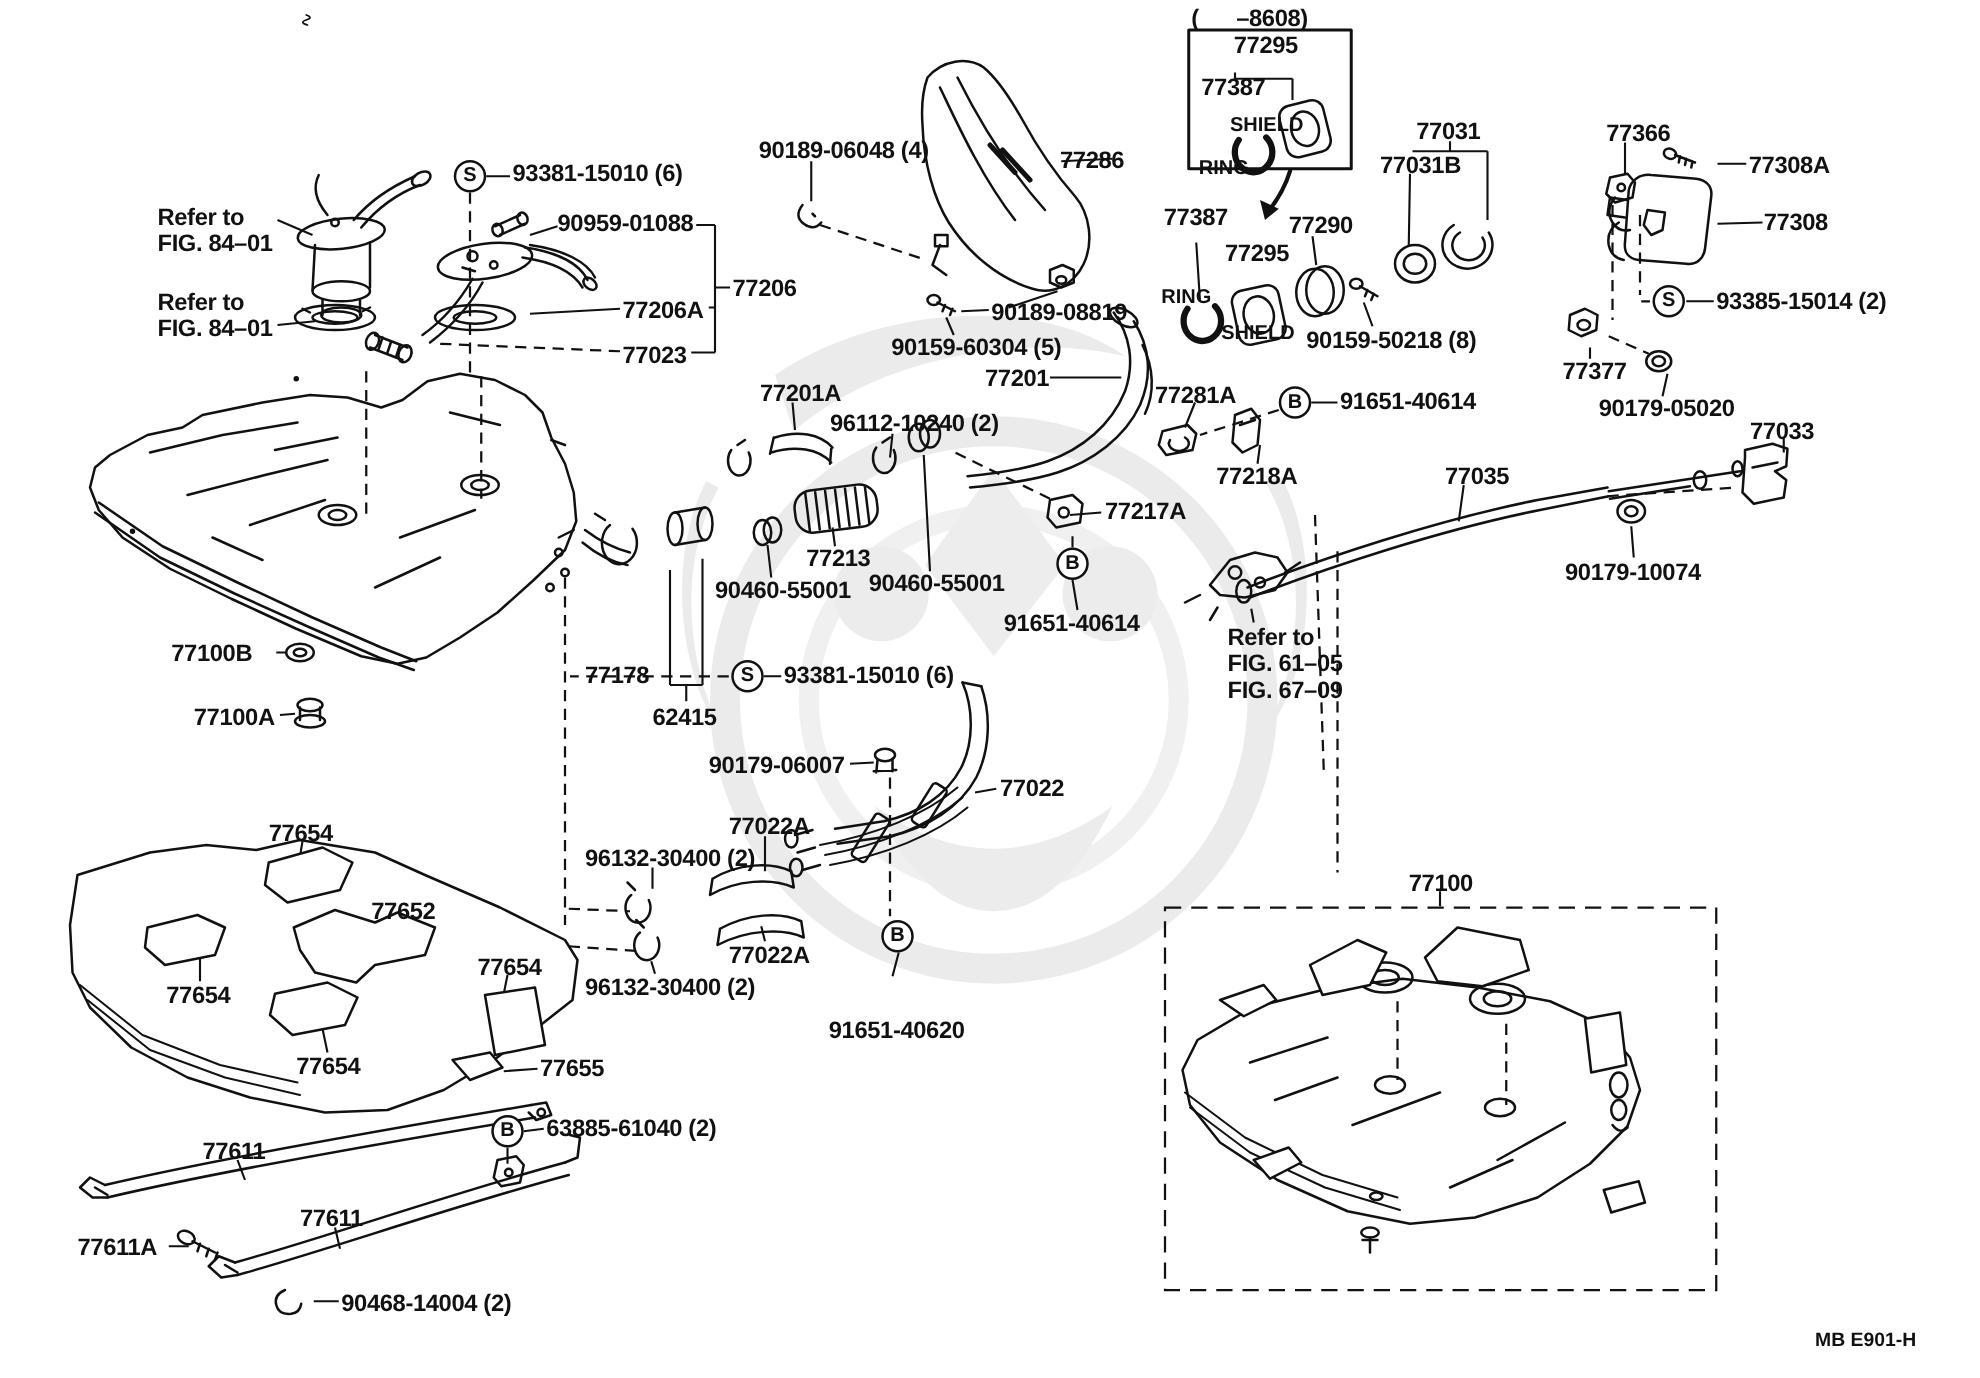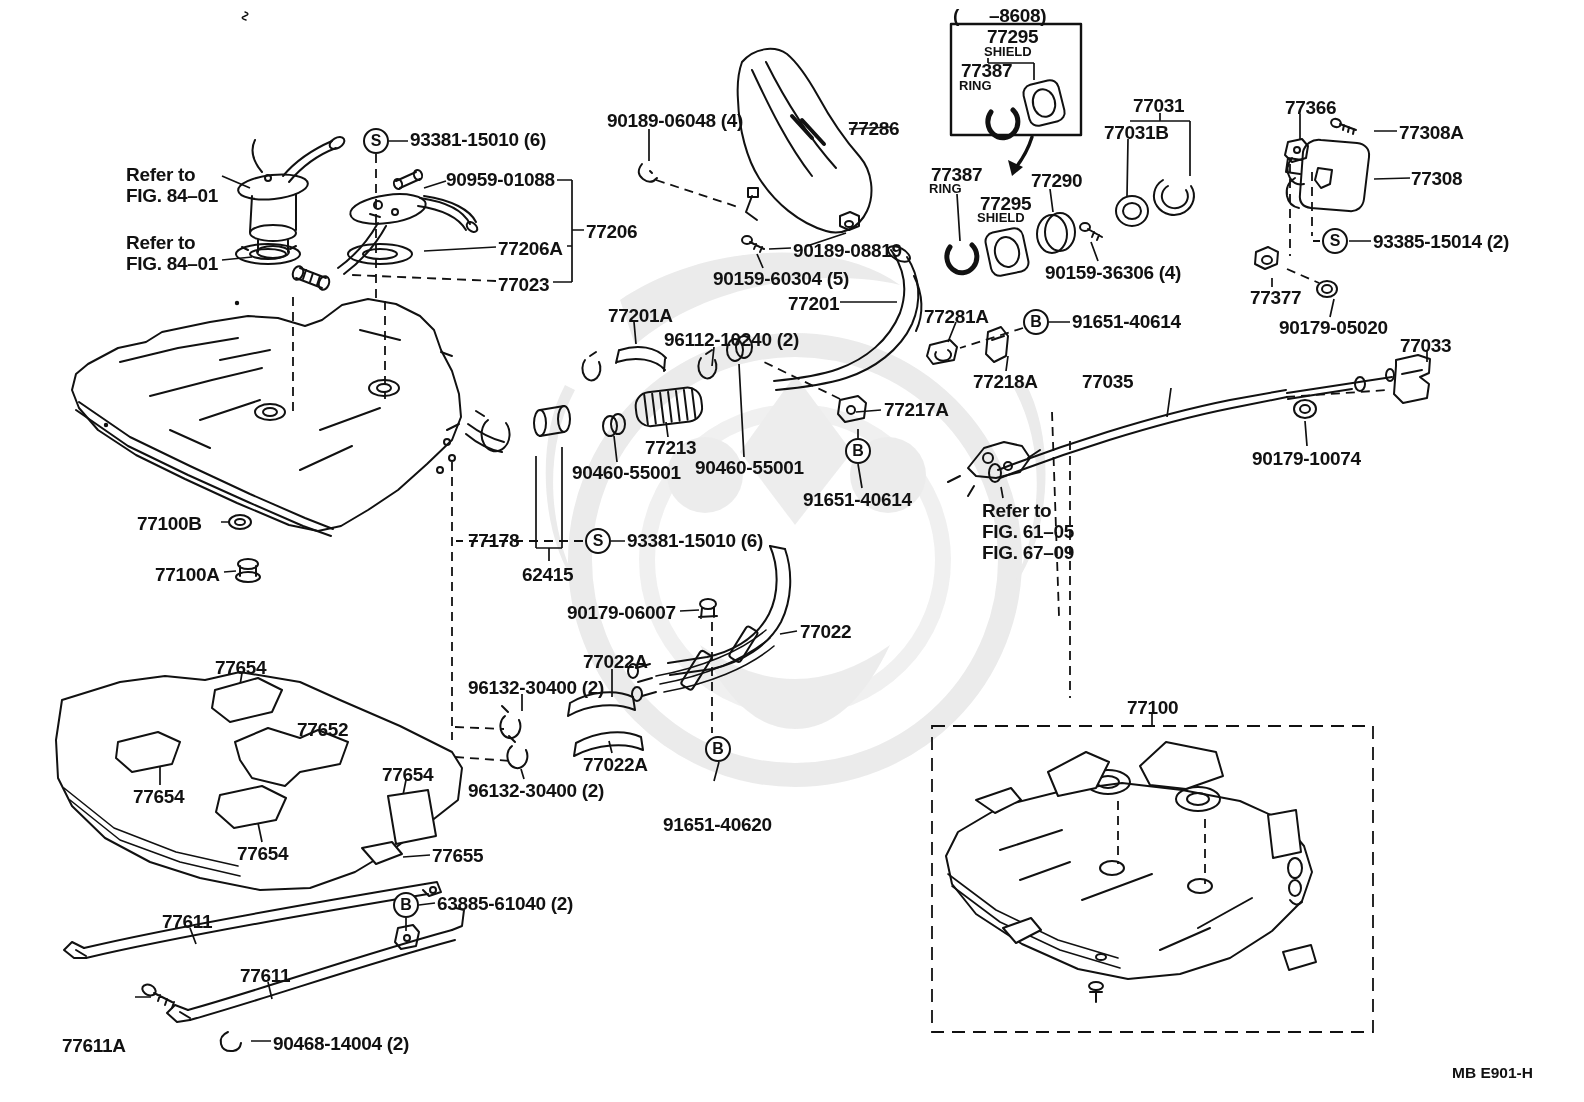--- a/index.html
+++ b/index.html
@@ -1,21 +1,21 @@
 <!DOCTYPE html>
 <html><head>
 <meta charset="utf-8">
 <style>
   html,body{margin:0;padding:0;background:#fff;}
   #stage{position:relative;width:1584px;height:1102px;background:#fff;overflow:hidden;
          font-family:"Liberation Sans",sans-serif;}
   #stage svg{position:absolute;left:0;top:0;}
   .lbl{position:absolute;font:bold 19px/1.12 "Liberation Sans",sans-serif;color:#111;
        white-space:pre;letter-spacing:-0.3px;}
-  .sm{font-size:13px;letter-spacing:0;}
+  .sm{font-size:16px;letter-spacing:0;margin-top:47px;}
   .code{font-size:15.5px;letter-spacing:0;}
   .circ{position:absolute;width:26px;height:26px;border:2.6px solid #111;border-radius:50%;
         display:flex;align-items:center;justify-content:center;background:#fff;
         font:bold 16px "Liberation Sans",sans-serif;color:#111;box-sizing:border-box;}
 </style>
 </head>
 <body>
 
 <div id="stage">
 
@@ -412,35 +412,35 @@
 <div class="lbl" style="left:987px;top:26px">77295</div>
 <div class="lbl sm" style="left:984px;top:45px">SHIELD</div>
 <div class="lbl" style="left:961px;top:60px">77387</div>
 <div class="lbl sm" style="left:959px;top:79px">RING</div>
 
 <div class="lbl" style="left:931px;top:164px">77387</div>
 <div class="lbl sm" style="left:929px;top:182px">RING</div>
 <div class="lbl" style="left:980px;top:193px">77295</div>
 <div class="lbl sm" style="left:977px;top:211px">SHIELD</div>
 <div class="lbl" style="left:1031px;top:170px">77290</div>
-<div class="lbl" style="left:1045px;top:262px">90159-36306 (4)</div>
+<div class="lbl" style="left:1045px;top:262px">90159-50218 (8)</div>
 <div class="lbl" style="left:1133px;top:95px">77031</div>
 <div class="lbl" style="left:1104px;top:122px">77031B</div>
 
 <div class="lbl" style="left:1285px;top:97px">77366</div>
 <div class="lbl" style="left:1399px;top:122px">77308A</div>
 <div class="lbl" style="left:1411px;top:168px">77308</div>
 <div class="circ" style="left:1322px;top:228px">
       <span>S</span>
     </div>
 <div class="lbl" style="left:1373px;top:231px">93385-15014 (2)</div>
 <div class="lbl" style="left:1250px;top:287px">77377</div>
 <div class="lbl" style="left:1279px;top:317px">90179-05020</div>
 <div class="lbl" style="left:1400px;top:335px">77033</div>
-<div class="lbl" style="left:1082px;top:371px">77035</div>
+<div class="lbl" style="left:1156px;top:371px">77035</div>
 <div class="lbl" style="left:1252px;top:448px">90179-10074</div>
 
 <div class="lbl" style="left:137px;top:513px">77100B</div>
 <div class="lbl" style="left:155px;top:564px">77100A</div>
 <div class="lbl" style="left:468px;top:530px">77178</div>
 <div class="lbl" style="left:522px;top:564px">62415</div>
 <div class="circ" style="left:585px;top:528px">
       <span>S</span>
     </div>
 <div class="lbl" style="left:627px;top:530px">93381-15010 (6)</div>
@@ -462,19 +462,19 @@
 <div class="lbl" style="left:237px;top:843px">77654</div>
 <div class="lbl" style="left:382px;top:764px">77654</div>
 <div class="lbl" style="left:432px;top:845px">77655</div>
 <div class="circ" style="left:393px;top:892px">
       <span>B</span>
     </div>
 <div class="lbl" style="left:437px;top:893px">63885-61040 (2)</div>
 
 <div class="lbl" style="left:162px;top:911px">77611</div>
 <div class="lbl" style="left:240px;top:965px">77611</div>
-<div class="lbl" style="left:62px;top:1035px">77611A</div>
+<div class="lbl" style="left:62px;top:988px">77611A</div>
 <div class="lbl" style="left:273px;top:1033px">90468-14004 (2)</div>
 
 <div class="lbl" style="left:1127px;top:697px">77100</div>
 <div class="lbl code" style="left:1452px;top:1064px">MB E901-H</div>
 
 </div>
 
 </body></html>

